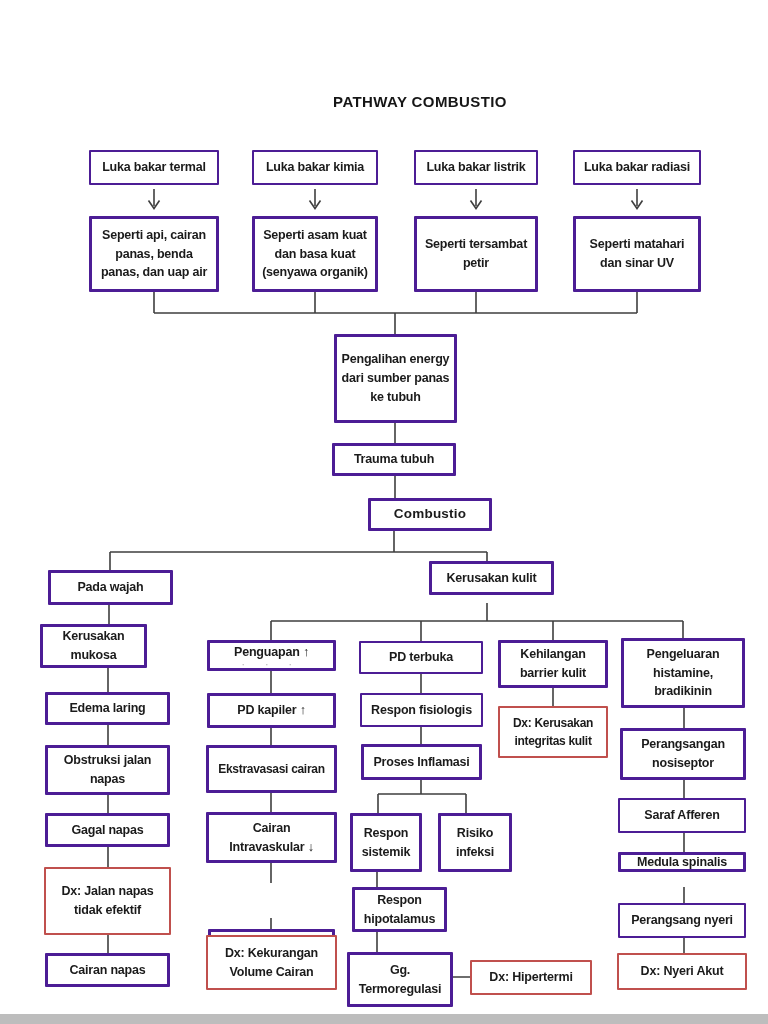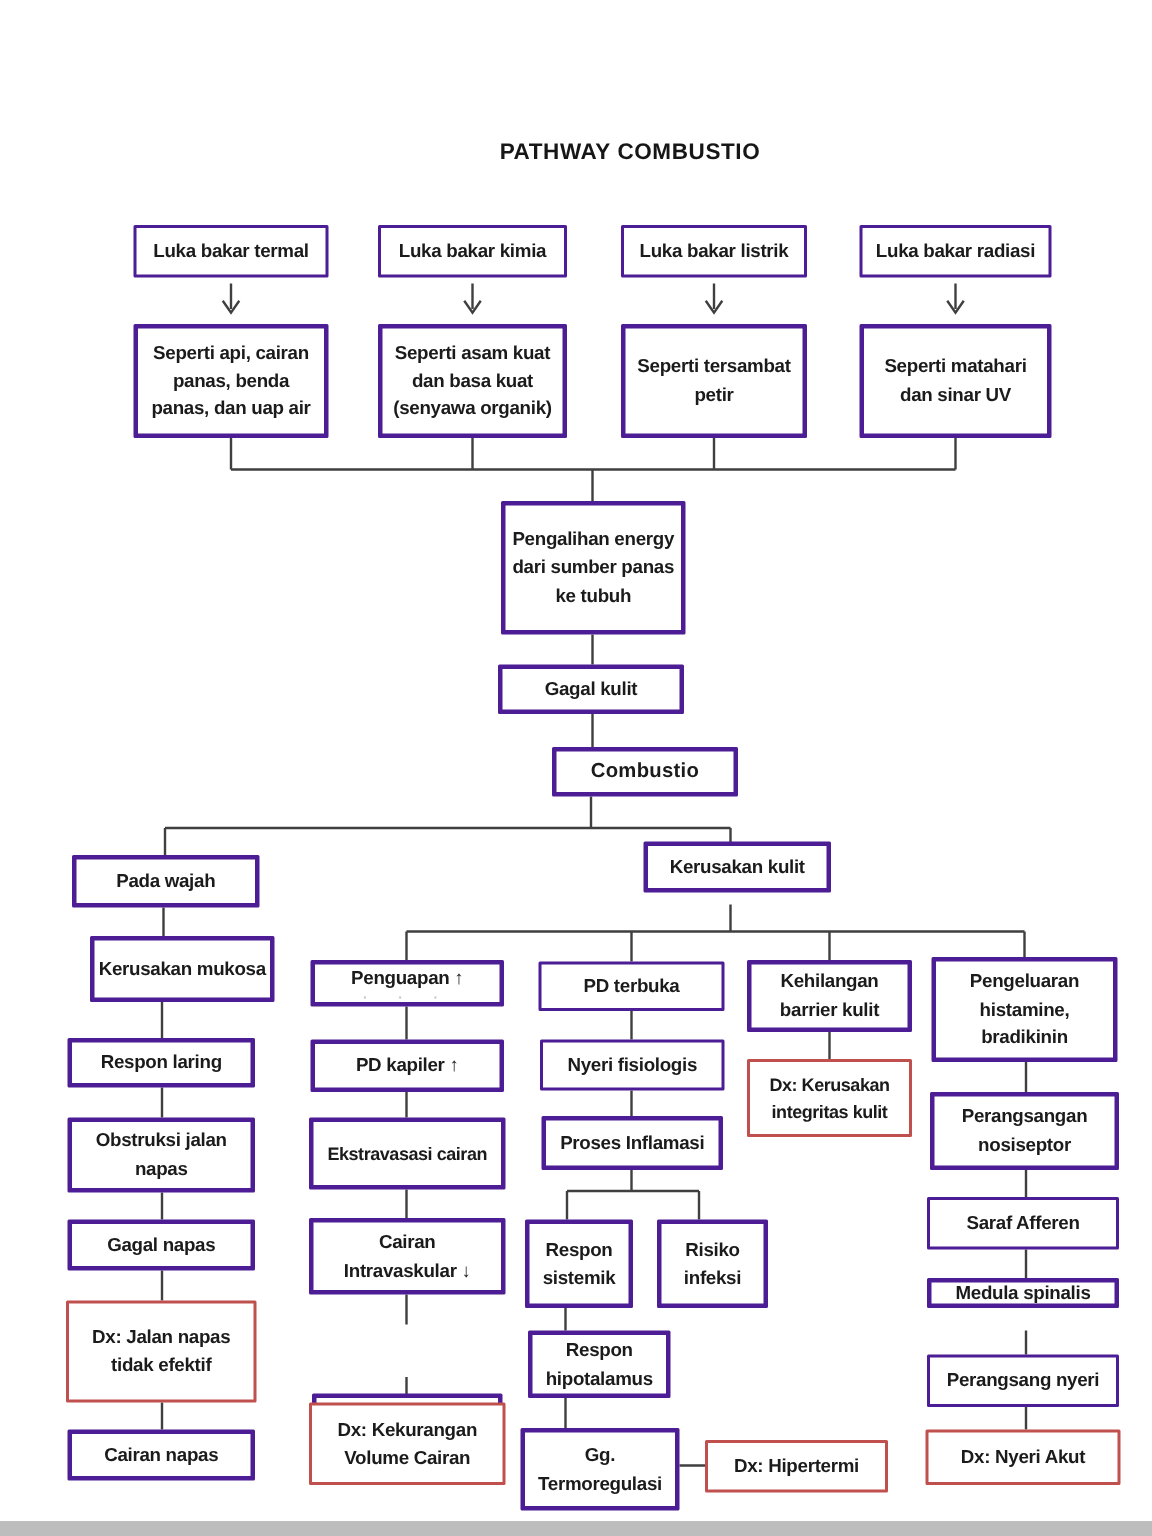--- a/index.html
+++ b/index.html
@@ -109,49 +109,49 @@
 dan basa kuat
 (senyawa organik)</div>
   <div class="node" style="left:414px;top:216px;width:124px;height:76px">Seperti tersambat
 petir</div>
   <div class="node" style="left:573px;top:216px;width:128px;height:76px">Seperti matahari
 dan sinar UV</div>
 
   <div class="node" style="left:334px;top:334px;width:123px;height:89px">Pengalihan energy
 dari sumber panas
 ke tubuh</div>
-  <div class="node" style="left:332px;top:443px;width:124px;height:33px">Gagal kulit</div>
+  <div class="node" style="left:332px;top:443px;width:124px;height:33px">Trauma tubuh</div>
   <div class="node big" style="left:332px;top:498px;width:124px;height:33px">Combustio</div>
 
   <div class="node" style="left:48px;top:570px;width:125px;height:35px">Pada wajah</div>
   <div class="node" style="left:429px;top:561px;width:125px;height:34px">Kerusakan kulit</div>
 
-  <div class="node" style="left:60px;top:624px;width:123px;height:44px">Kerusakan mukosa</div>
-  <div class="node" style="left:45px;top:692px;width:125px;height:33px">Respon laring</div>
+  <div class="node" style="left:40px;top:624px;width:107px;height:44px">Kerusakan mukosa</div>
+  <div class="node" style="left:45px;top:692px;width:125px;height:33px">Edema laring</div>
   <div class="node" style="left:45px;top:745px;width:125px;height:50px">Obstruksi jalan
 napas</div>
   <div class="node" style="left:45px;top:813px;width:125px;height:34px">Gagal napas</div>
   <div class="node dx" style="left:44px;top:867px;width:127px;height:68px">Dx: Jalan napas
 tidak efektif</div>
   <div class="node" style="left:45px;top:953px;width:125px;height:34px">Cairan napas</div>
 
   <div class="node" style="left:207px;top:640px;width:129px;height:31px">
     <span>Penguapan ↑</span>
     <span class="faint-line">· · ·</span>
   </div>
   <div class="node" style="left:207px;top:693px;width:129px;height:35px">PD kapiler ↑</div>
   <div class="node smalltxt" style="left:206px;top:745px;width:131px;height:48px">Ekstravasasi cairan</div>
   <div class="node" style="left:206px;top:812px;width:131px;height:51px">Cairan
 Intravaskular ↓</div>
   <div class="node" style="left:208px;top:929px;width:127px;height:35px">Hipovolemik</div>
   <div class="node dx" style="left:206px;top:935px;width:131px;height:55px">Dx: Kekurangan
 Volume Cairan</div>
 
   <div class="node thin" style="left:359px;top:641px;width:124px;height:33px">PD terbuka</div>
-  <div class="node thin" style="left:360px;top:693px;width:123px;height:34px">Nyeri fisiologis</div>
+  <div class="node thin" style="left:360px;top:693px;width:123px;height:34px">Respon fisiologis</div>
   <div class="node" style="left:361px;top:744px;width:121px;height:36px">Proses Inflamasi</div>
   <div class="node" style="left:350px;top:813px;width:72px;height:59px">Respon
 sistemik</div>
   <div class="node" style="left:438px;top:813px;width:74px;height:59px">Risiko
 infeksi</div>
   <div class="node" style="left:352px;top:887px;width:95px;height:45px">Respon
 hipotalamus</div>
   <div class="node" style="left:347px;top:952px;width:106px;height:55px">Gg.
 Termoregulasi</div>
   <div class="node dx" style="left:470px;top:960px;width:122px;height:35px">Dx: Hipertermi</div>

